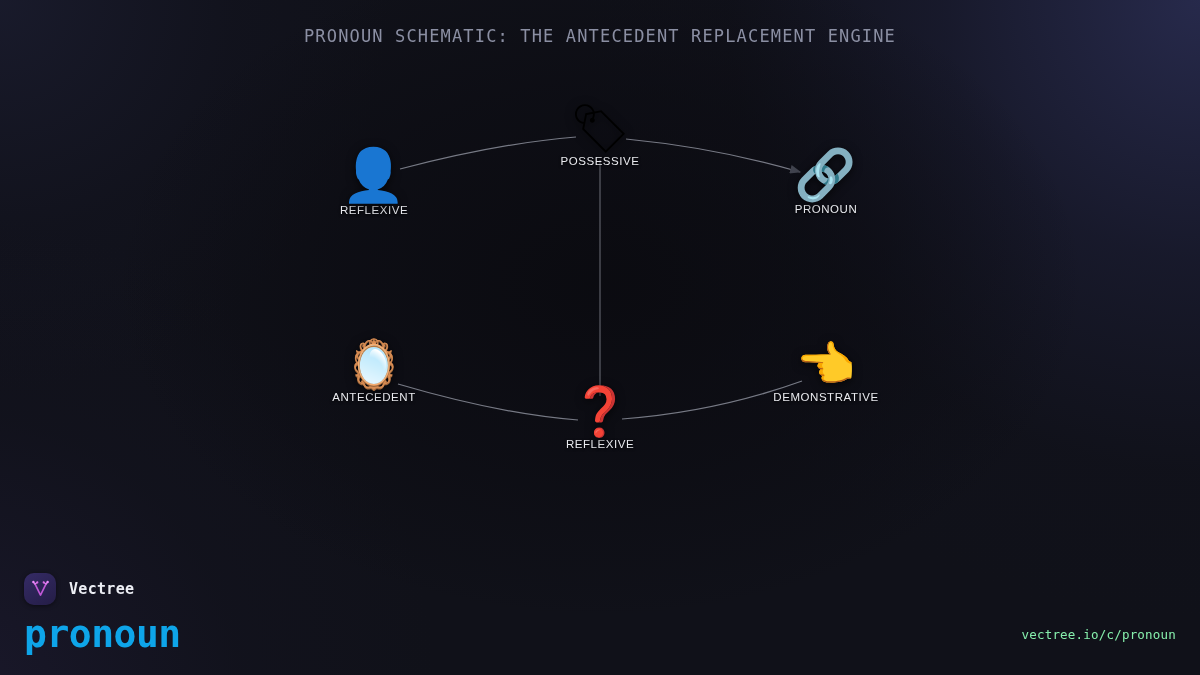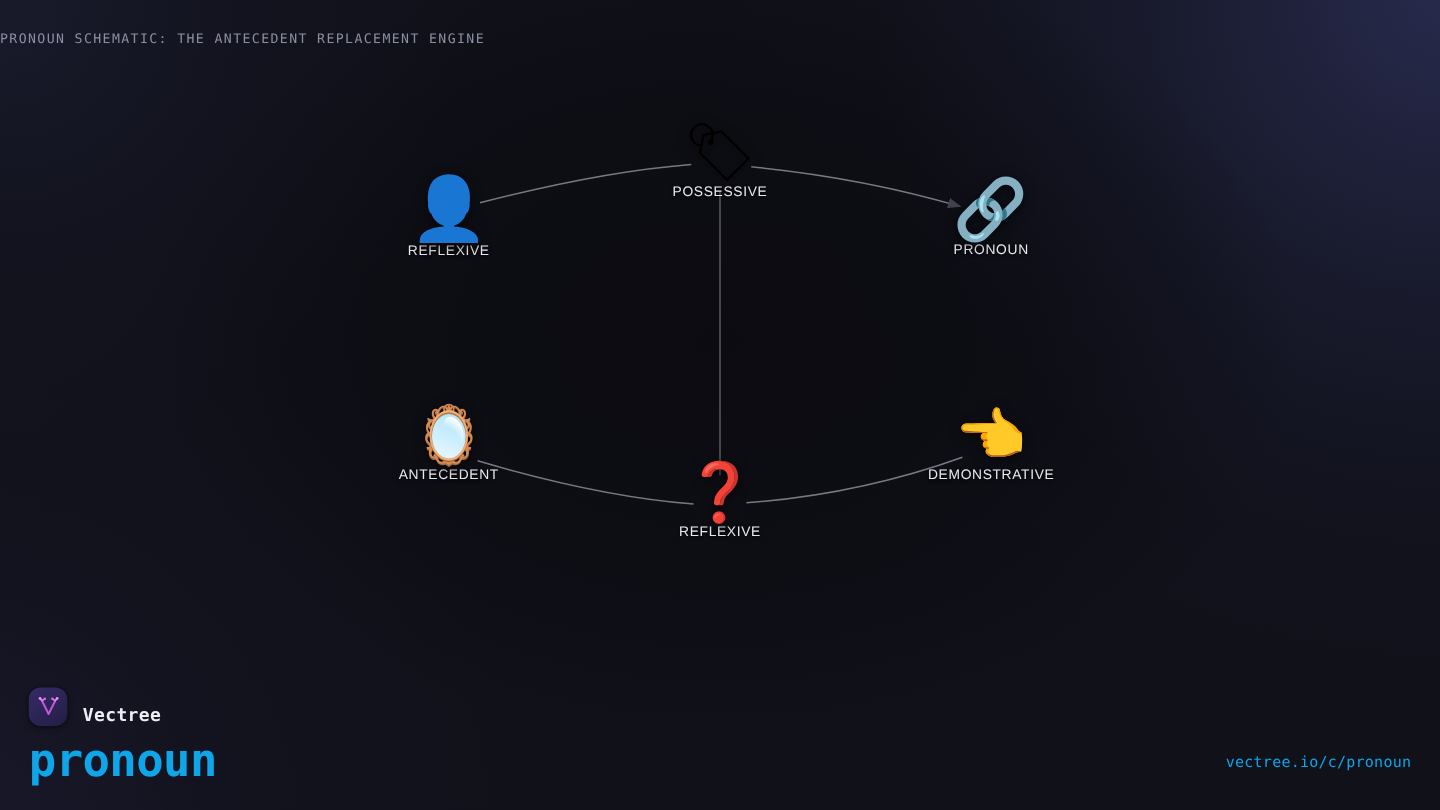--- a/index.html
+++ b/index.html
@@ -51,22 +51,23 @@
                 rgba(10,10,15,0.85) 0%,
                 rgba(11,11,17,0.55) 45%,
                 rgba(12,13,20,0) 78%);
   }
 
   
   .title {
     position:absolute;
     left:0; right:0;
     top:26px;
+    text-align:center;
     font-family:"DejaVu Sans Mono", "Liberation Mono", monospace;
-    font-size:11px;
+    font-size:17px;
     letter-spacing:1.15px;
     color:#8b8fa3;
     white-space:nowrap;
   }
 
   
   .diagram {
     position:absolute;
     inset:0;
   }
@@ -105,21 +106,21 @@
   .footer-brand {
     position:absolute;
     left:24px;
     bottom:22px;
     display:flex;
     flex-direction:column;
     gap:10px;
   }
   .brand-row {
     display:flex;
-    align-items:flex-end;
+    align-items:center;
     gap:13px;
   }
   .brand-logo {
     width:32px; height:32px;
     border-radius:10px;
     background:linear-gradient(145deg,#342a63 0%, #241d४6 100%);
     background:linear-gradient(145deg,#352b66 0%,#241d46 100%);
     display:flex; align-items:center; justify-content:center;
     box-shadow:0 1px 4px rgba(0,0,0,0.5);
   }
@@ -137,21 +138,21 @@
     color:#0ea5e9;
     letter-spacing:-0.5px;
     line-height:1;
   }
   .footer-url {
     position:absolute;
     right:24px;
     bottom:33px;
     font-family:"DejaVu Sans Mono","Liberation Mono",monospace;
     font-size:12.5px;
-    color:#0ea5e9;
+    color:#86efac;
     letter-spacing:0.2px;
   }
 </style>
 </head>
 <body>
 
 <div class="bg-base"></div>
 <div class="bg-glow-tr"></div>
 <div class="bg-glow-tl"></div>
 <div class="bg-glow-bl"></div>

